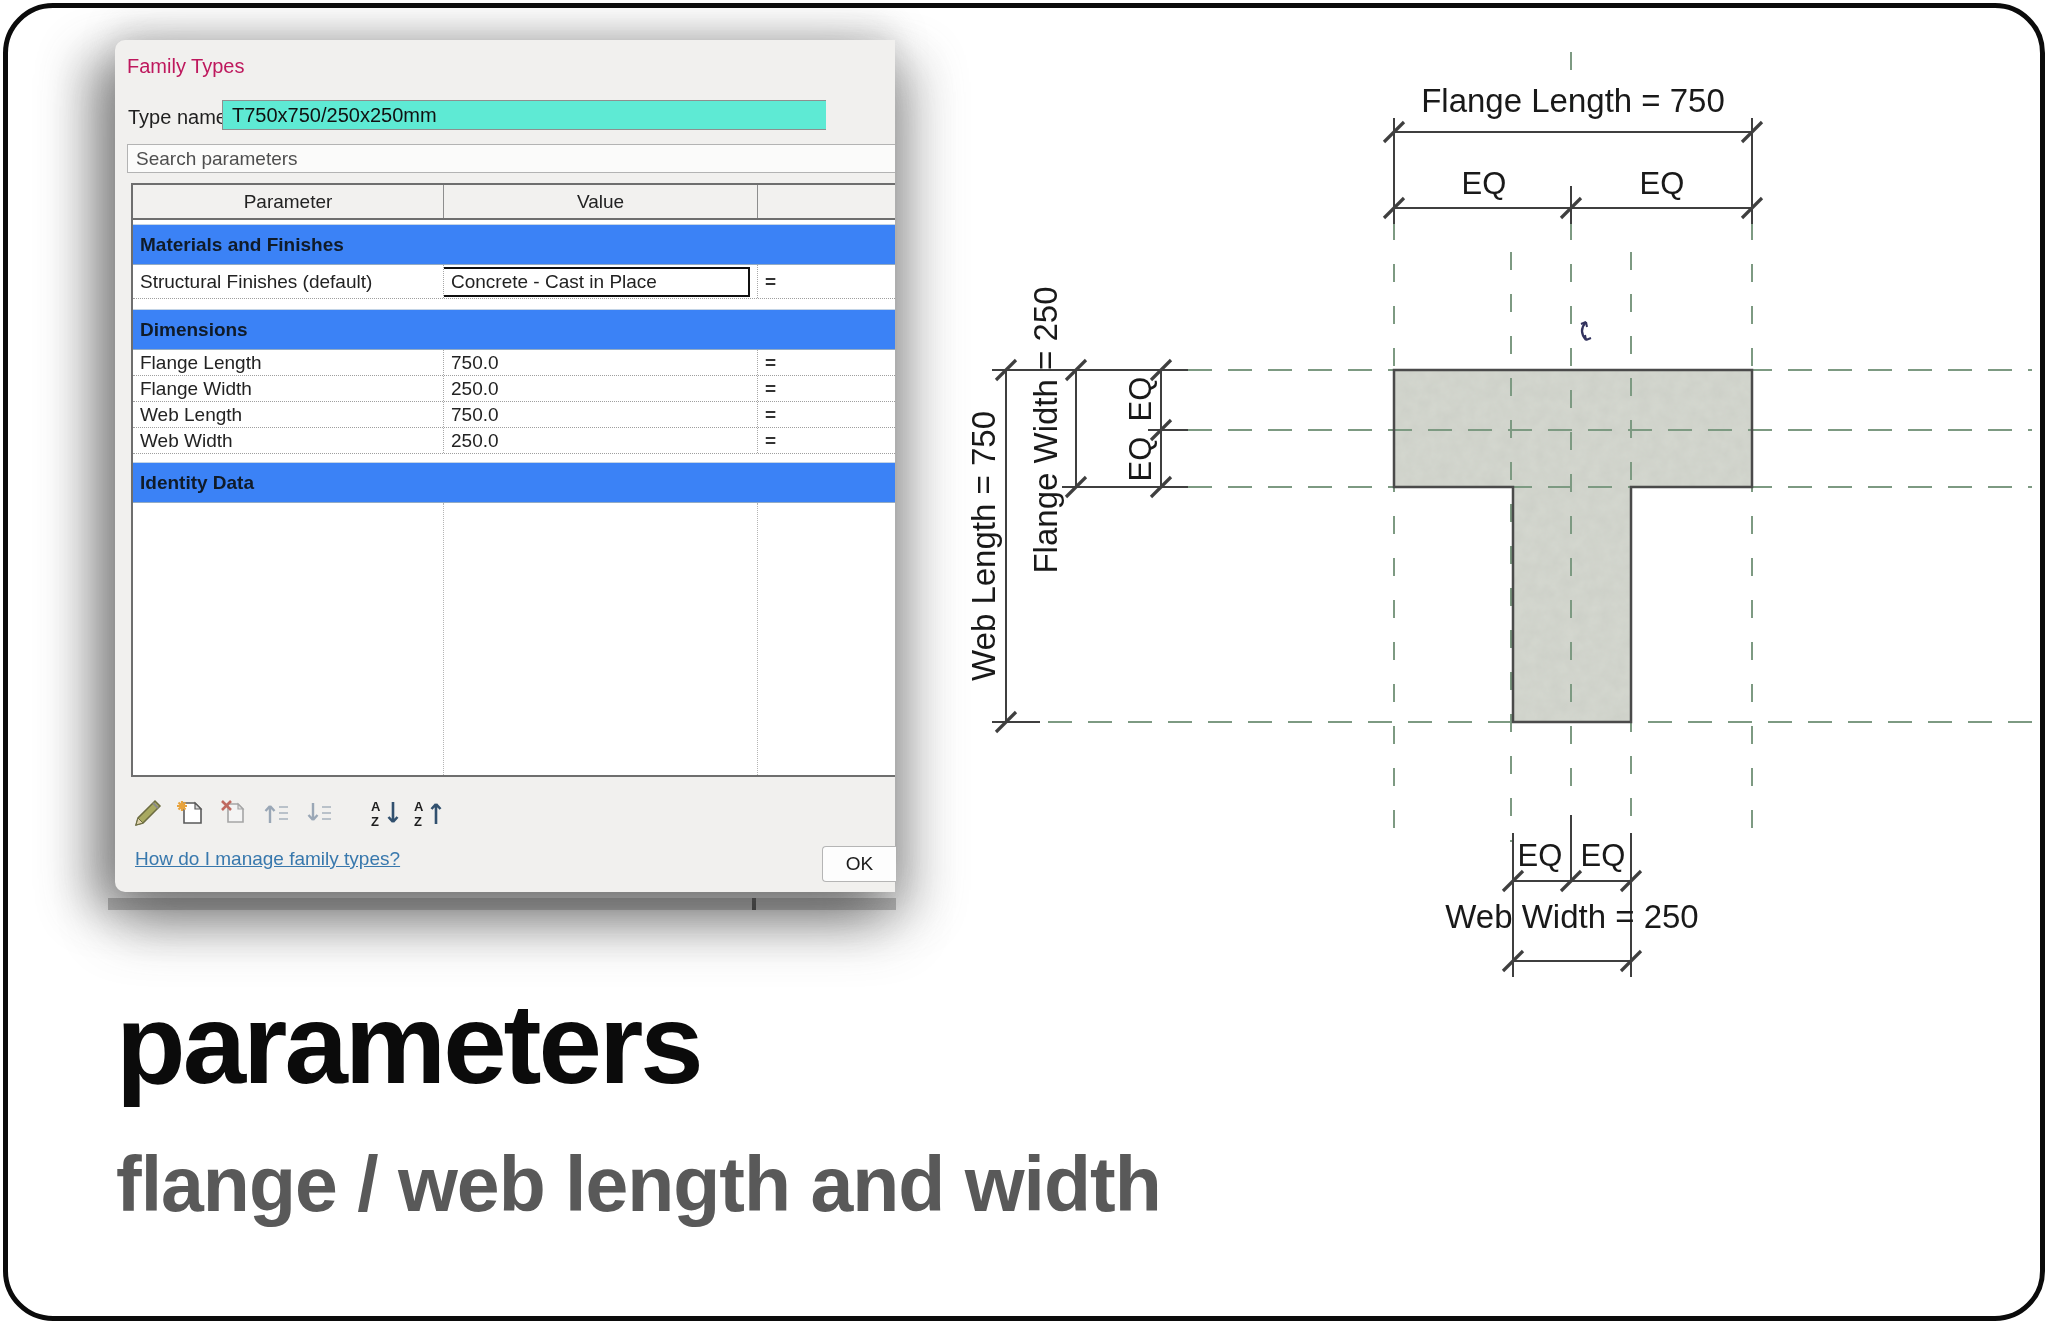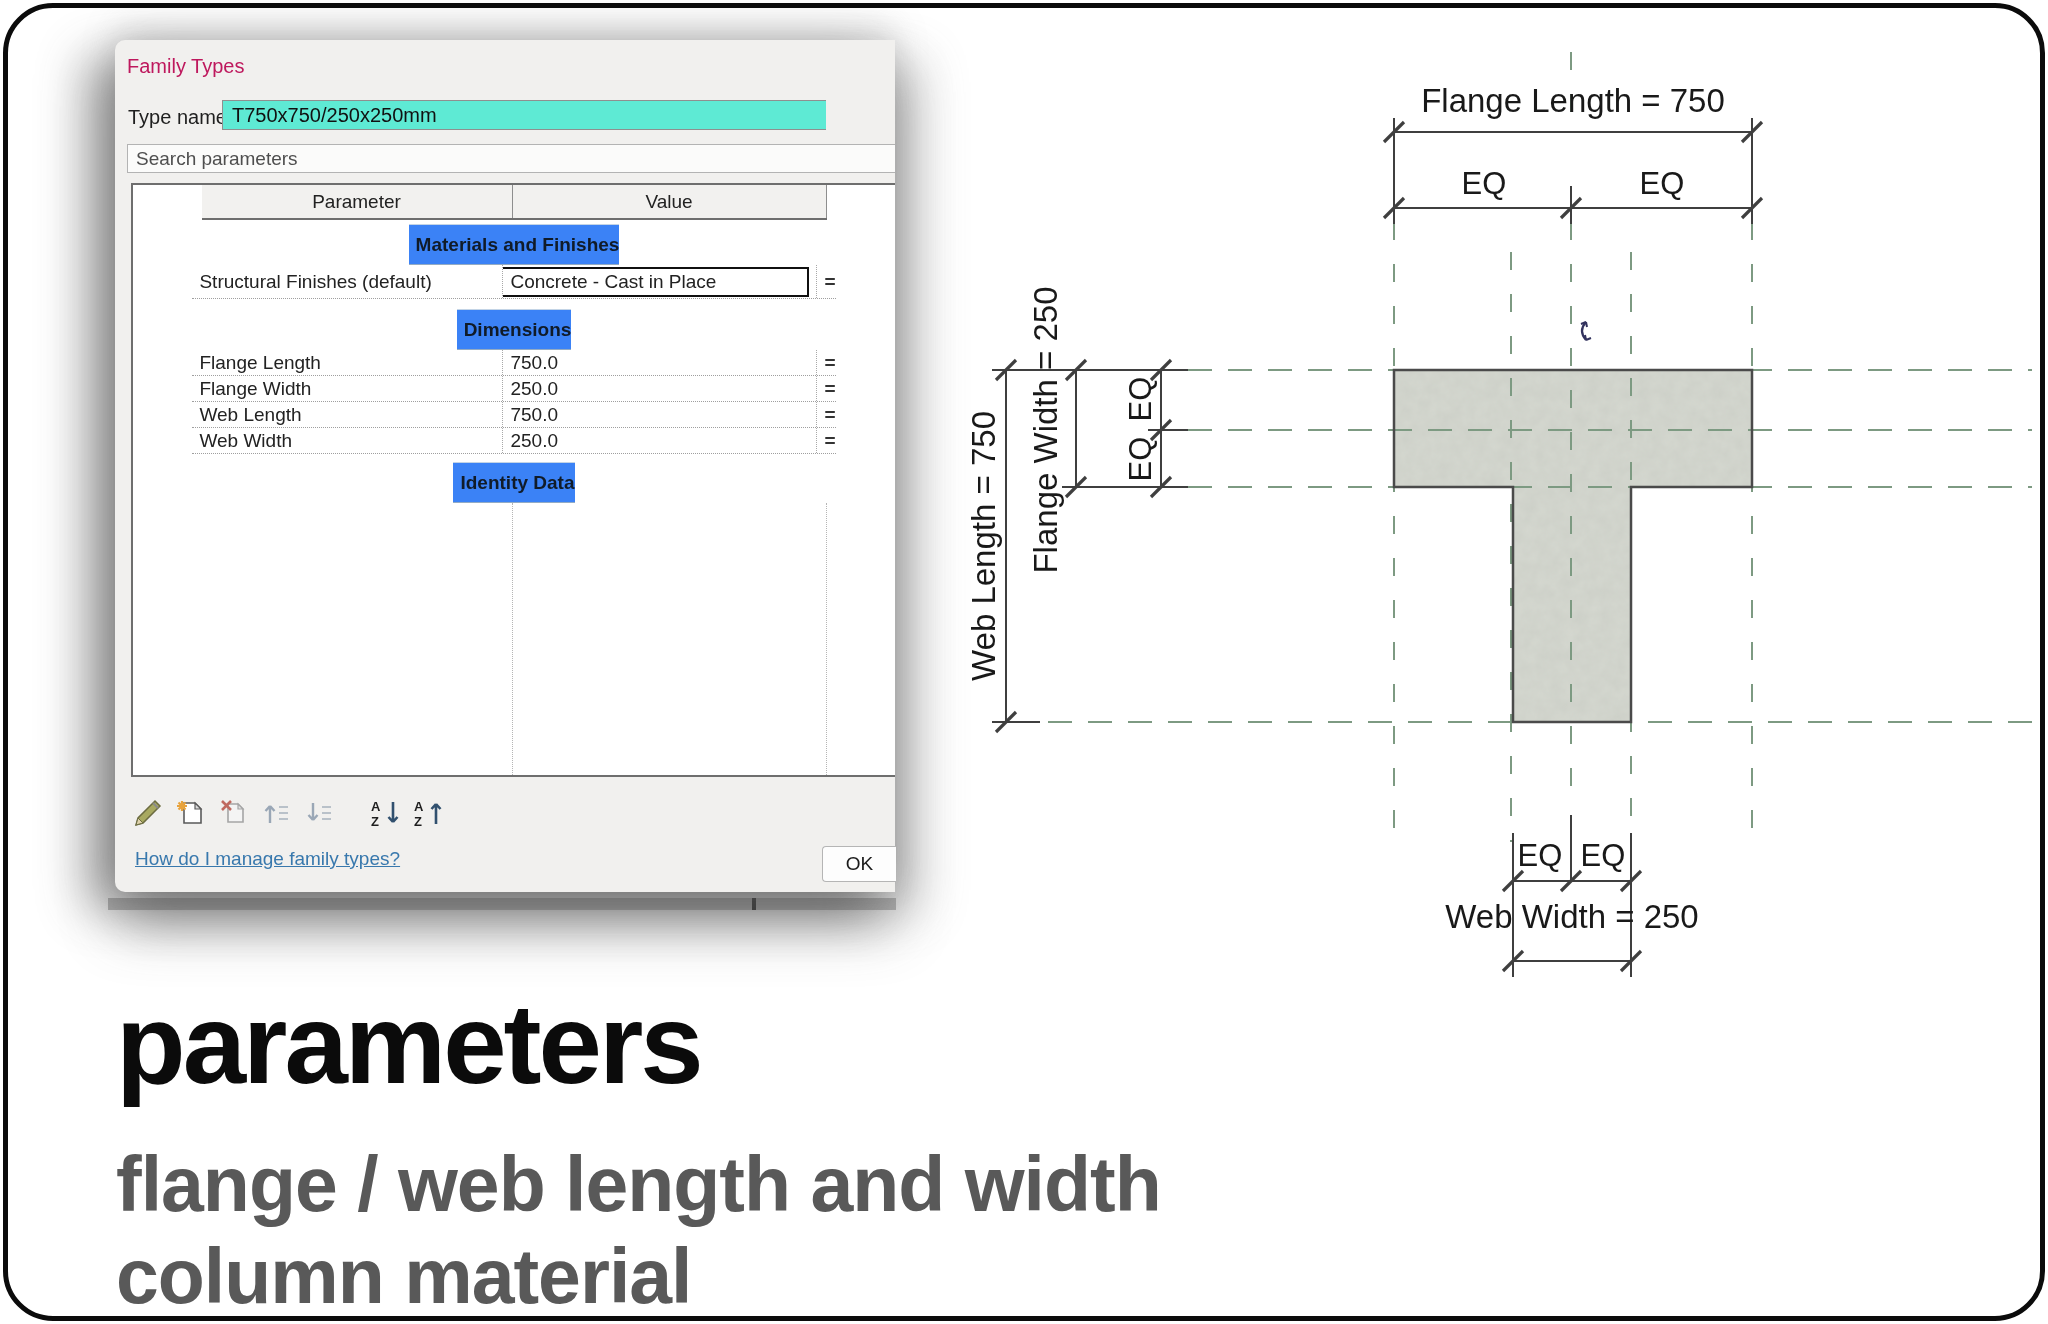--- a/index.html
+++ b/index.html
@@ -26,21 +26,21 @@
               font-family:"Liberation Sans",sans-serif;box-sizing:border-box;}
   .search-input{position:absolute;left:12px;top:104px;width:768px;height:29px;
               border:1px solid #b3b3b3;border-right:none;background:#fbfbfa;
               font-size:19px;color:#4f4f4f;padding:0 8px 0 8px;outline:none;
               font-family:"Liberation Sans",sans-serif;box-sizing:border-box;}
   .search-input::placeholder{color:#4f4f4f;opacity:1;}
 
   
   .ptable{position:absolute;left:16px;top:143px;width:764px;height:594px;
           background:#fff;border:2px solid #6e6e6e;border-right:none;
-          box-sizing:border-box;font-size:19px;color:#222;align-items:center;}
+          box-sizing:border-box;font-size:19px;color:#222;}
   .thead{display:grid;grid-template-columns:311px 314px 1fr;height:35px;
          background:#f2f1ef;border-bottom:2px solid #6e6e6e;box-sizing:border-box;}
   .thead .th{display:flex;align-items:center;justify-content:center;
              border-right:1px solid #8e8e8e;color:#222;}
   .thead .th:last-child{border-right:none;}
   .gap{height:4px;background:#fff;}
   .gap8{height:8px;background:#fff;}
   .gap10{height:10px;background:#fff;}
   .grow{height:41px;background:#3b82f6;display:flex;align-items:center;
         font-weight:bold;color:#101b28;padding-left:7px;
@@ -294,14 +294,13 @@
   <g stroke="#33335e" stroke-width="2.2" fill="none">
     <path d="M1586 322 q-8 9 0 18"></path>
     <path d="M1586 322 l-5 2 M1586 322 l1 5" stroke-width="2"></path>
     <path d="M1586 340 l5 -2 M1586 340 l-1 -5" stroke-width="2"></path>
   </g>
 </svg>
 
 <div class="cap-title">parameters</div>
 <div class="cap-sub">
   <div>flange / web length and width</div>
-  <div>column material</div>
 </div>
 
 </body></html>

